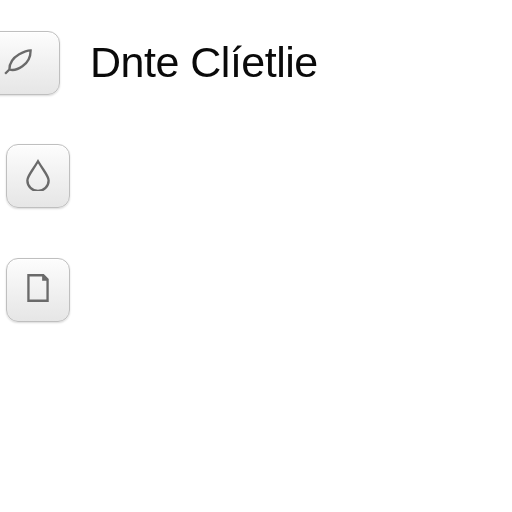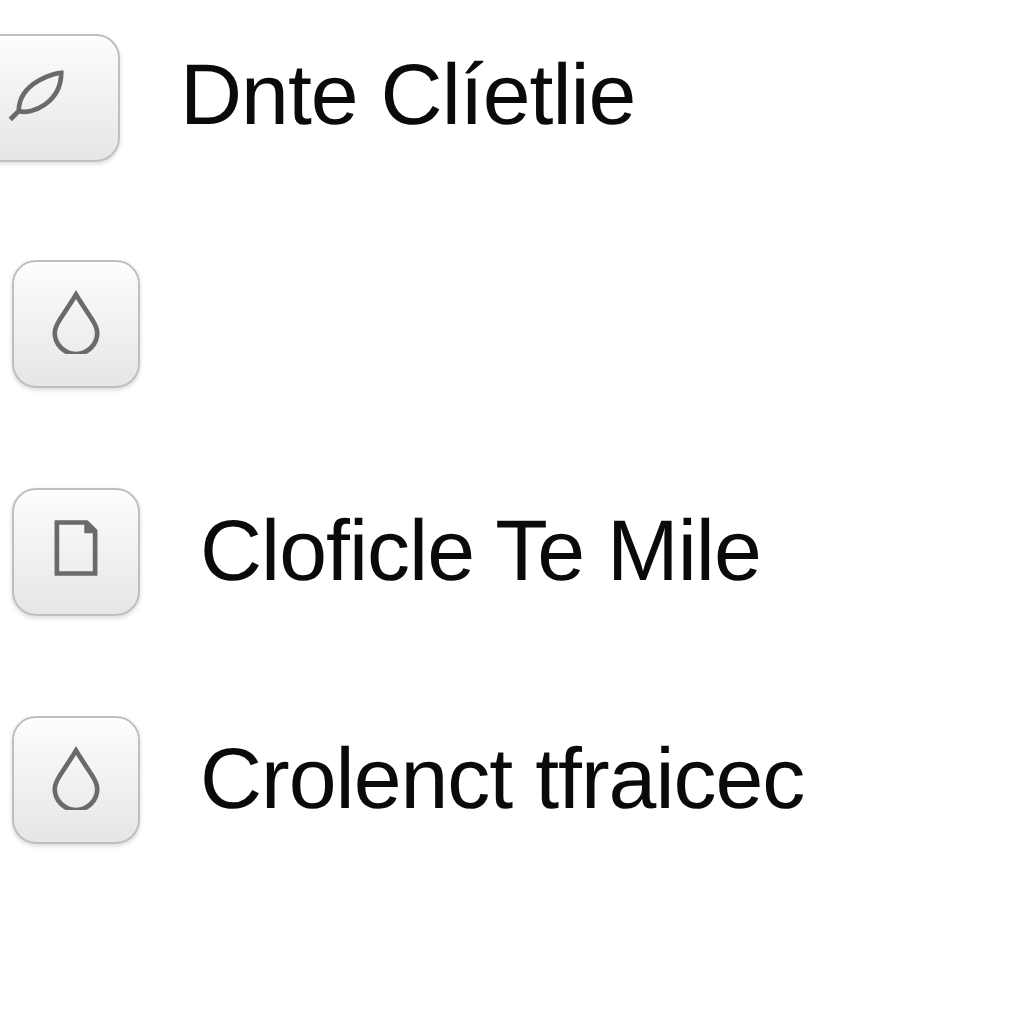--- a/index.html
+++ b/index.html
@@ -6,21 +6,21 @@
     body {
       margin: 0;
       padding: 0;
       width: 512px;
       height: 512px;
       background: #ffffff;
       font-family: "Futura", "Century Gothic", "Avant Garde", sans-serif;
       overflow: hidden;
     }
     .container {
-      padding: 8px 0 0 0;
+      padding: 22px 0 0 0;
     }
     .row {
       display: flex;
       align-items: center;
       margin-bottom: 34px;
       height: 80px;
     }
     .btn {
       width: 64px;
       height: 64px;
@@ -84,26 +84,15 @@
   </div>
 
   <div class="row">
     <div class="btn">
       <span>
         <svg viewBox="0 0 32 32">
             <path d="M7 4 H21 L25 8 V28 H7 Z M21 4 V8 H25"></path>
           </svg>
       </span>
     </div>
-    <span class="label">Cloficle Te Mile</span>
   </div>
 
-  <div class="row">
-    <div class="btn">
-      <span>
-        <svg viewBox="0 0 32 32">
-            <path d="M16 4 C 22 14, 26 18, 26 22 A10 10 0 1 1 6 22 C 6 18, 10 14, 16 4 Z"></path>
-          </svg>
-      </span>
-    </div>
-    <span class="label">Crolenct tfraicec</span>
-  </div>
 </div>
 
 </body></html>

